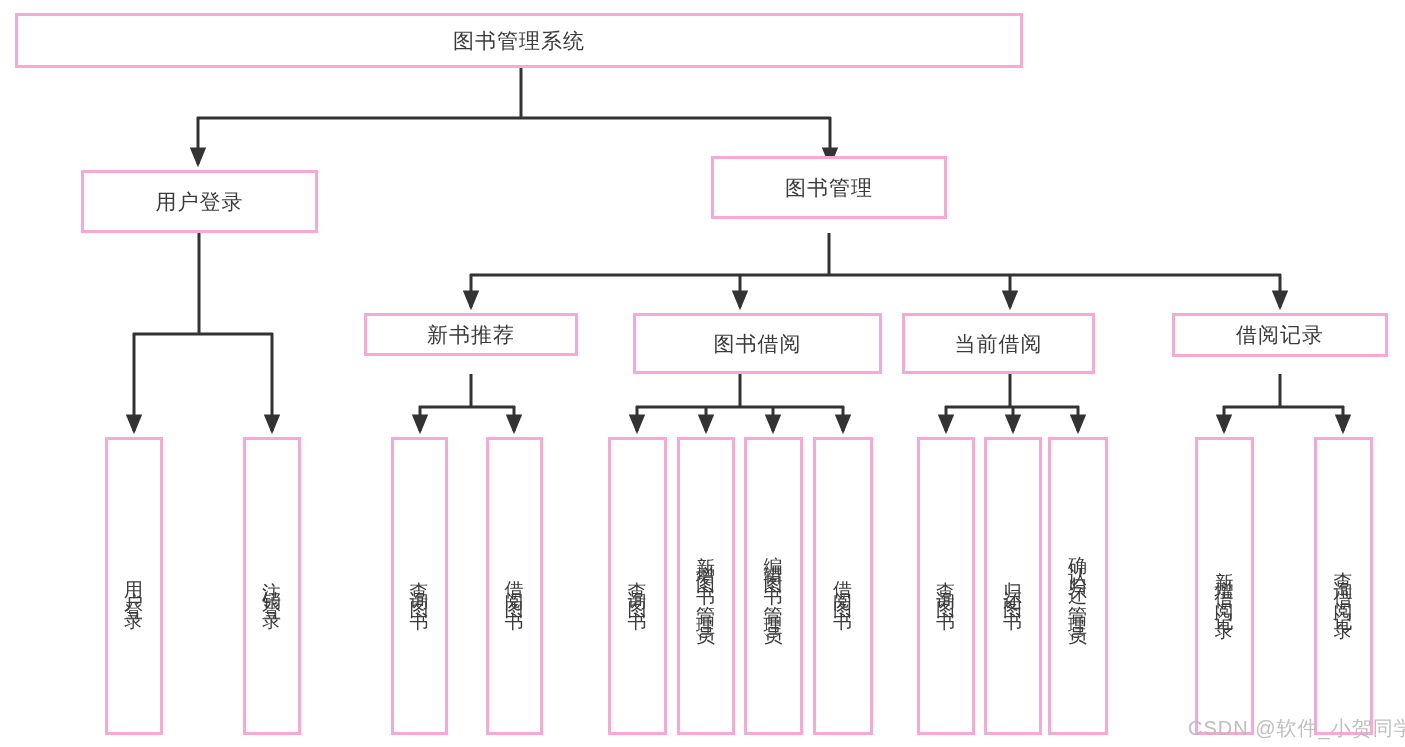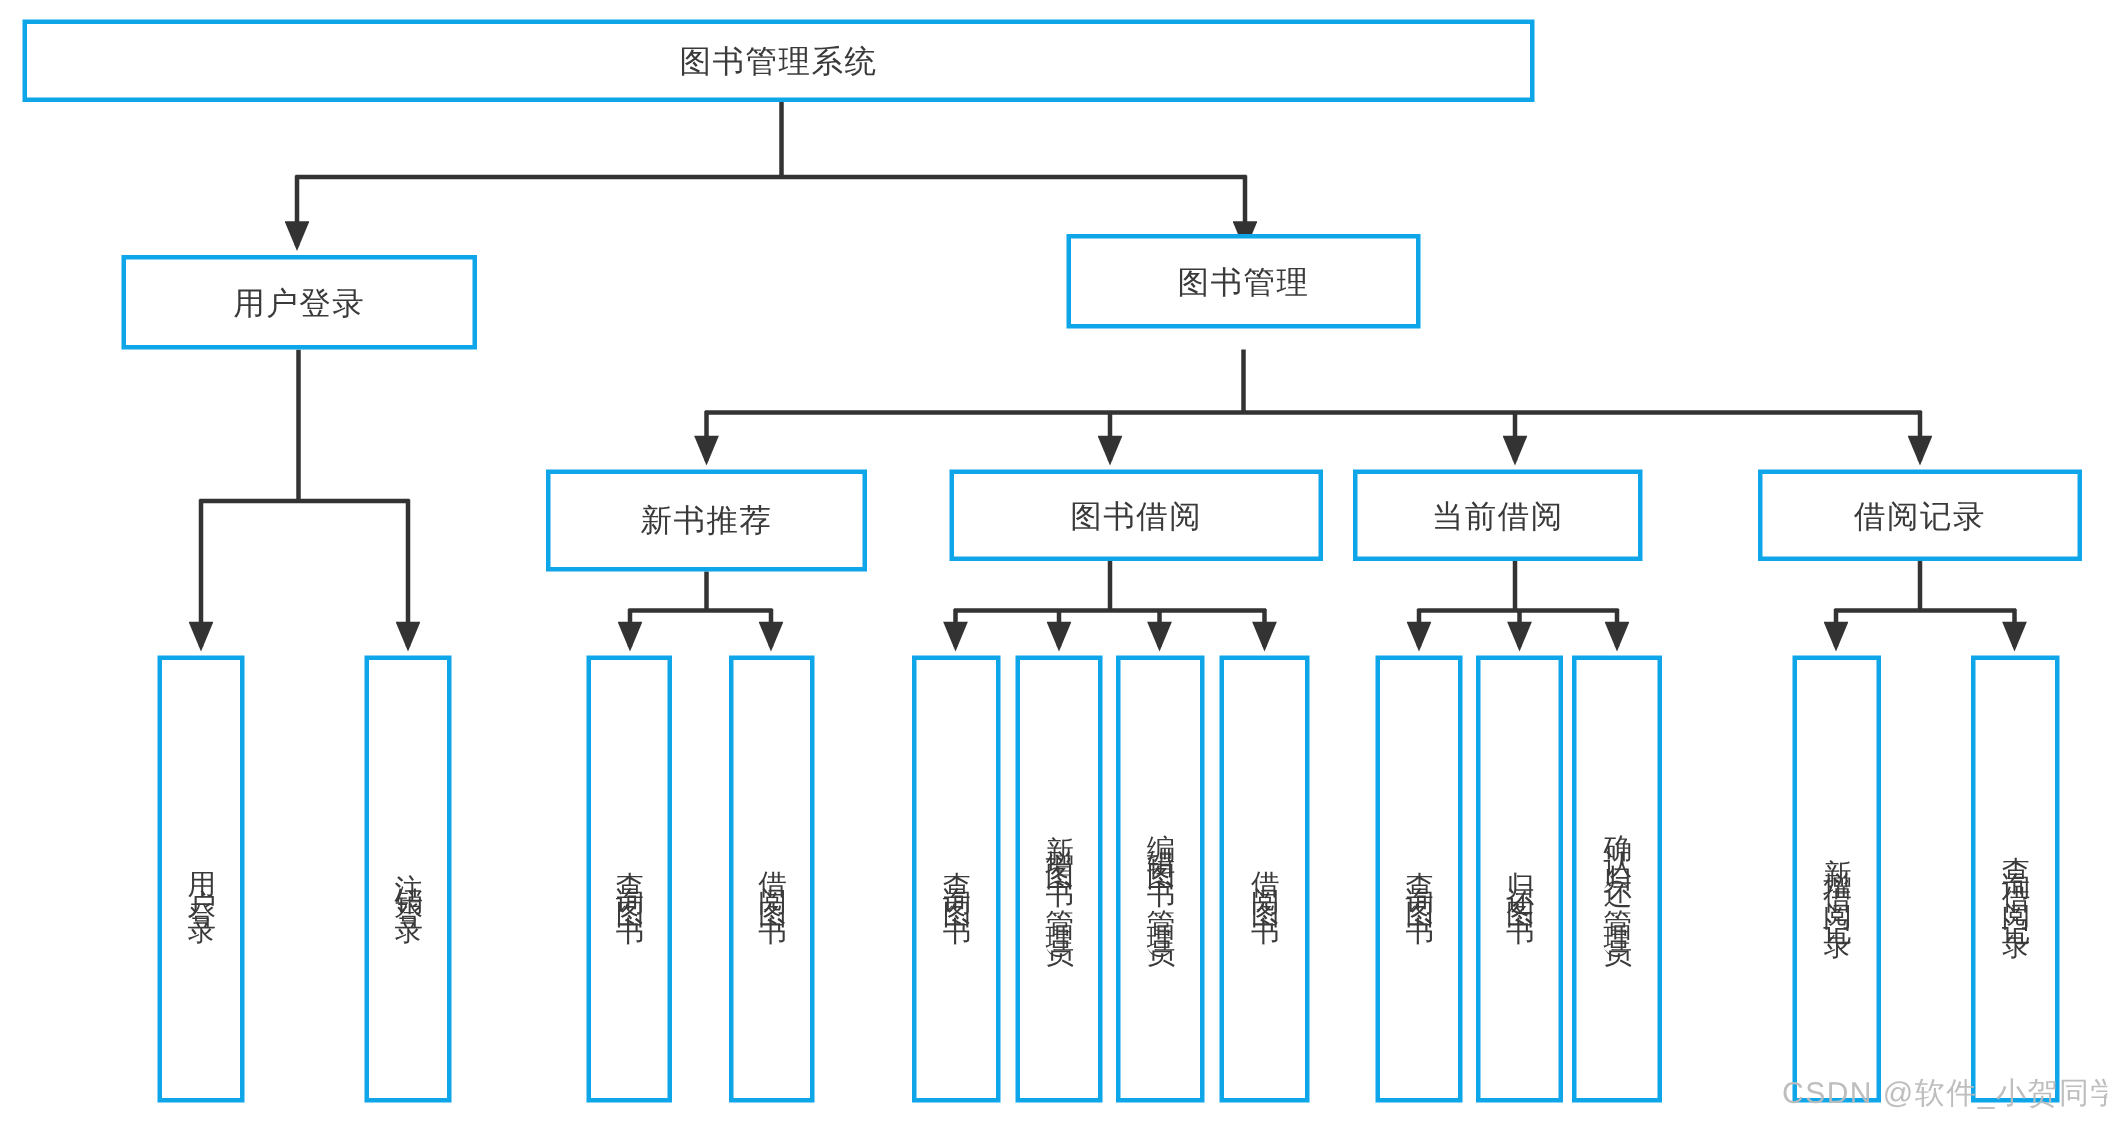--- a/index.html
+++ b/index.html
@@ -18,21 +18,21 @@
   .connectors {
     position: absolute;
     left: 0;
     top: 0;
     pointer-events: none;
   }
   .box {
     position: absolute;
     box-sizing: border-box;
     background: #ffffff;
-    border: 3px solid #0ea5e9;
+    border: 3px solid #f9a8d4;
     display: flex;
     align-items: center;
     justify-content: center;
     color: #3a3a3a;
     overflow: hidden;
   }
   .hbox {
     font-size: 21px;
     letter-spacing: 1px;
     white-space: nowrap;
@@ -46,24 +46,24 @@
     font-size: 19px;
     letter-spacing: 10px;
     line-height: 1;
     white-space: nowrap;
   }
   
   #b-root           { left: 15px;   top: 13px;  width: 1008px; height: 55px; }
   #b-user-login     { left: 81px;   top: 170px; width: 237px;  height: 63px; }
   #b-book-mgmt      { left: 711px;  top: 156px; width: 236px;  height: 63px; }
   
-  #b-new-book       { left: 364px;  top: 313px; width: 214px;  height: 68px; font-family: Liberation Serif, serif; }
+  #b-new-book       { left: 364px;  top: 313px; width: 214px;  height: 43px; font-family: Liberation Serif, serif; }
   #b-book-borrow    { left: 633px;  top: 313px; width: 249px;  height: 61px; }
   #b-current-borrow { left: 902px;  top: 313px; width: 193px;  height: 61px; }
-  #b-borrow-records { left: 1172px; top: 313px; width: 216px;  height: 61px; }
+  #b-borrow-records { left: 1172px; top: 313px; width: 216px;  height: 44px; }
   
   #b-login      { left: 105px; }
   #b-logout     { left: 243px; }
   #b-nb-query   { left: 391px; width: 57px; }
   #b-nb-borrow  { left: 486px; width: 57px; }
   #b-bb-query   { left: 608px; width: 59px; }
   #b-bb-add     { left: 677px; }
   #b-bb-edit    { left: 744px; width: 59px; }
   #b-bb-borrow  { left: 813px; width: 60px; }
   #b-cb-query   { left: 917px; }

